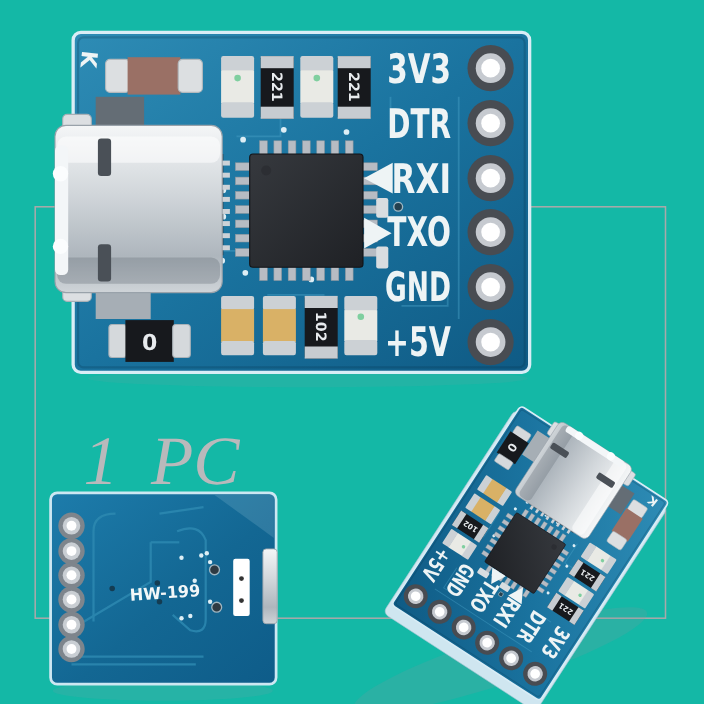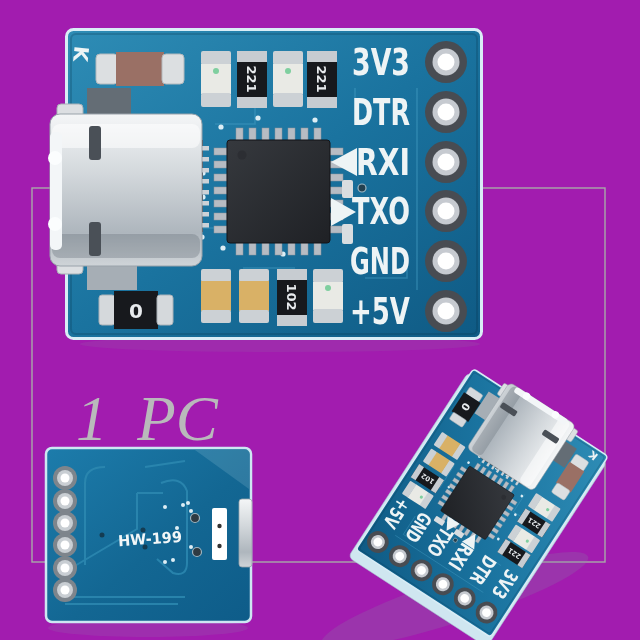--- a/index.html
+++ b/index.html
@@ -1,16 +1,16 @@
 <!DOCTYPE html>
 <html><head>
 <meta charset="utf-8">
 <style>
   html,body{margin:0;padding:0;background:#ffffff;}
-  .stage{position:relative;width:640px;height:640px;background:#a21caf;overflow:hidden;}
+  .stage{position:relative;width:640px;height:640px;background:#14b8a6;overflow:hidden;}
   svg{display:block;}
   text{font-family:"DejaVu Sans","Liberation Sans",sans-serif;}
   .silk{fill:#eef4f5;font-weight:bold;}
   .code{fill:#e8ebee;font-weight:bold;}
   .watermark{font-family:"Liberation Serif","DejaVu Serif",serif;font-style:italic;fill:#b9b9bb;}
 </style>
 </head>
 <body>
 
 <div class="stage">

